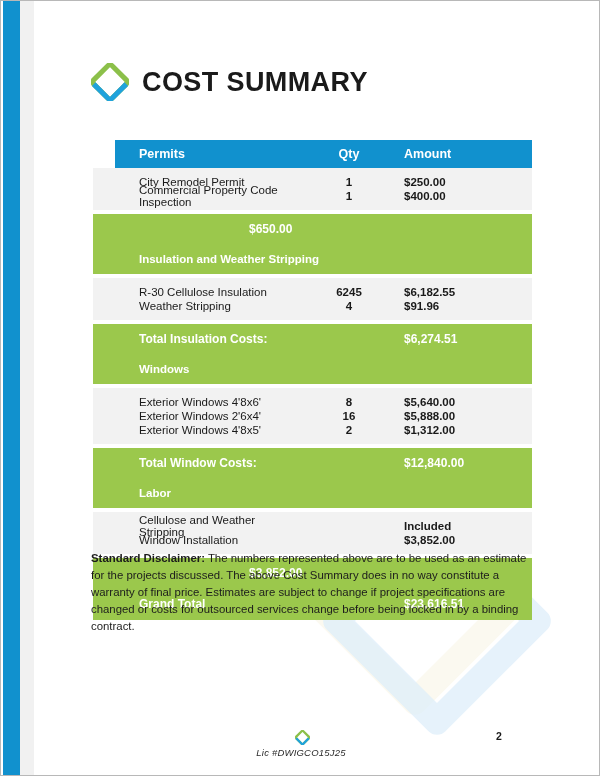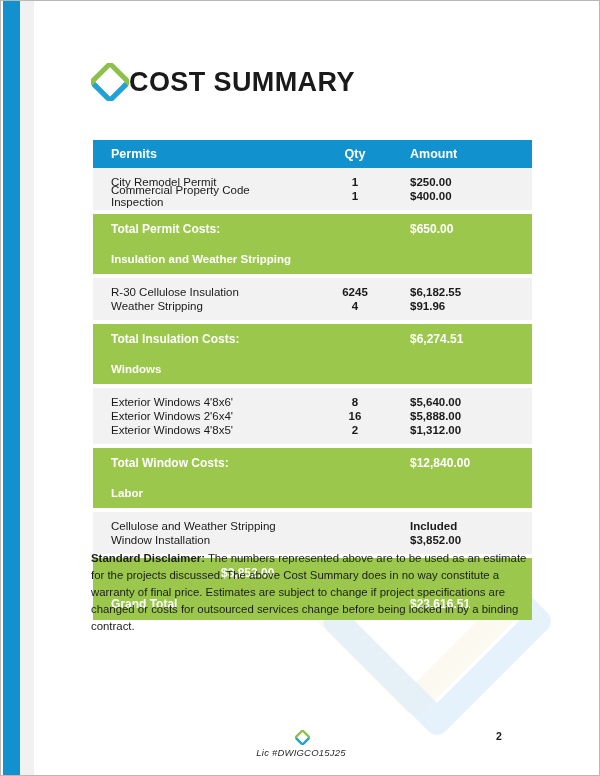--- a/index.html
+++ b/index.html
@@ -66,20 +66,21 @@
     pointer-events: none;
   }
 
   
   .doc-header {
     position: absolute;
     left: 90px;
     top: 62px;
     display: flex;
     align-items: center;
+    gap: 13px;
   }
   .logo-mark {
     width: 38px;
     height: 38px;
     position: relative;
     flex: none;
   }
   .doc-title {
     font-size: 27px;
     font-weight: bold;
@@ -92,21 +93,22 @@
   .cost-table {
     position: absolute;
     left: 92px;
     top: 139px;
     width: 439px;
   }
   .row {
     display: flex;
     align-items: center;
     box-sizing: border-box;
-    padding: 0 18px;
+    padding: 0 24px;
+    margin-left: 22px;
   }
   .cell-desc  { flex: 1 1 auto; text-align: left; }
   .cell-qty   { width: 110px; text-align: center; flex: none; }
   .cell-amt   { width: 104px; text-align: left; flex: none; }
 
   
   .row-header {
     background: #1191CE;
     color: #ffffff;
     height: 28px;
@@ -231,21 +233,20 @@
       </div>
       <div class="row row-item">
         <div class="cell-desc">Commercial Property Code Inspection</div>
         <div class="cell-qty">1</div>
         <div class="cell-amt">$400.00</div>
       </div>
     </div>
     <div class="gap-white"></div>
     <div class="block-green">
       <div class="row row-total">
-        <div class="cell-desc">Total Permit Costs:</div>
         <div class="cell-qty"></div>
         <div class="cell-amt">$650.00</div>
       </div>
       <div class="row row-section">
         <div class="cell-desc">Insulation and Weather Stripping</div>
       </div>
     </div>
     <div class="gap-white"></div>
 
     <div class="block-items">

